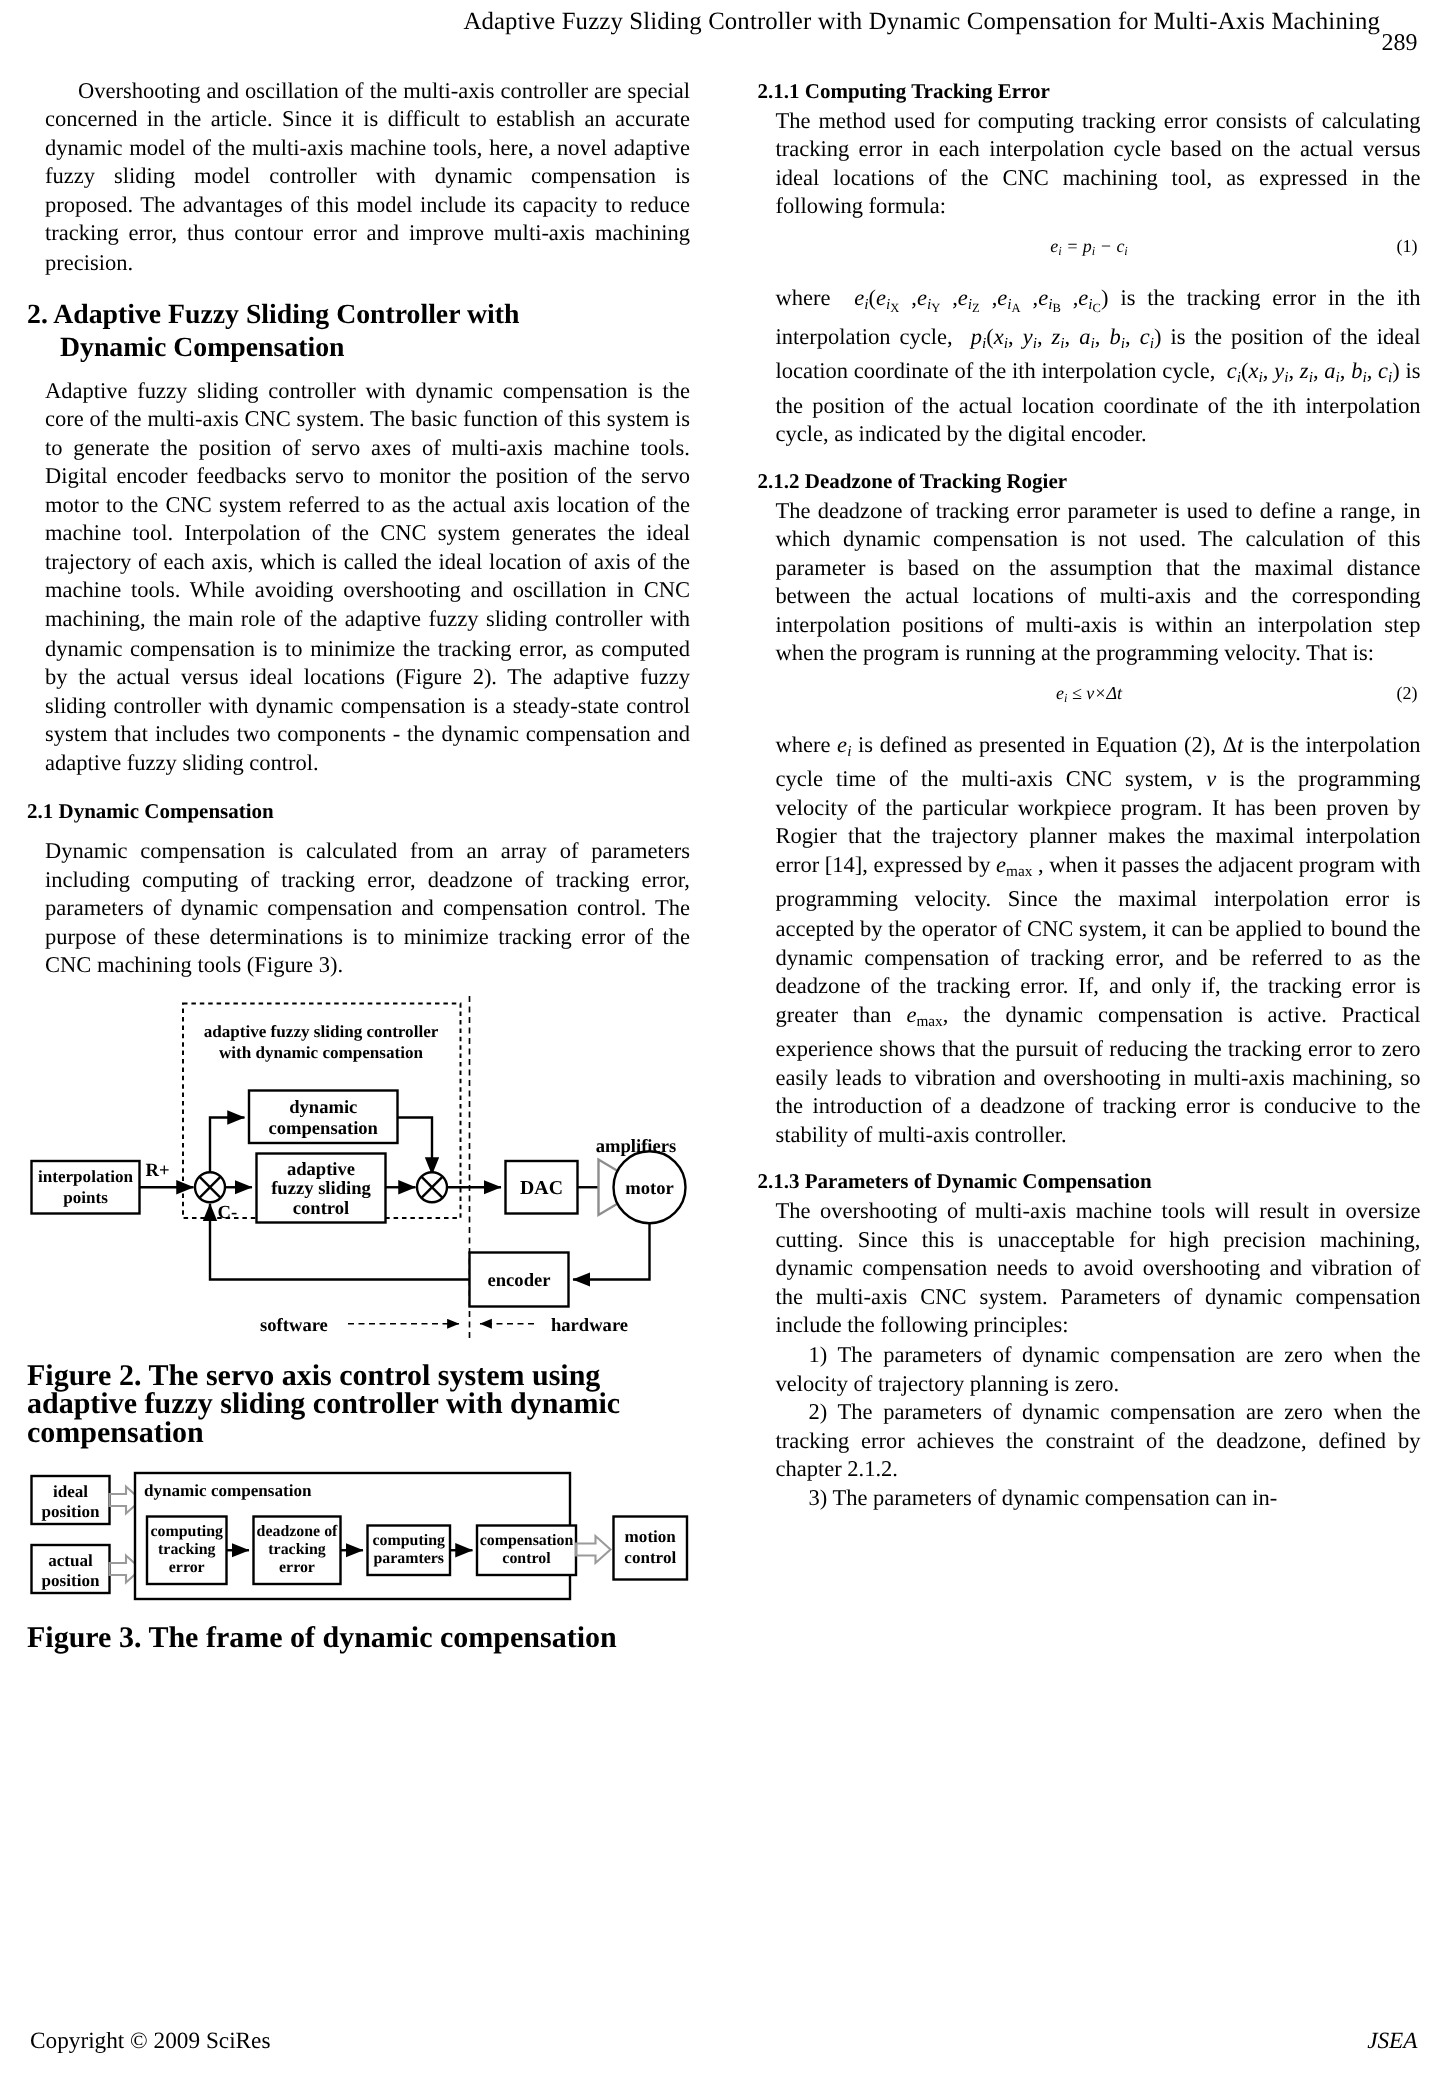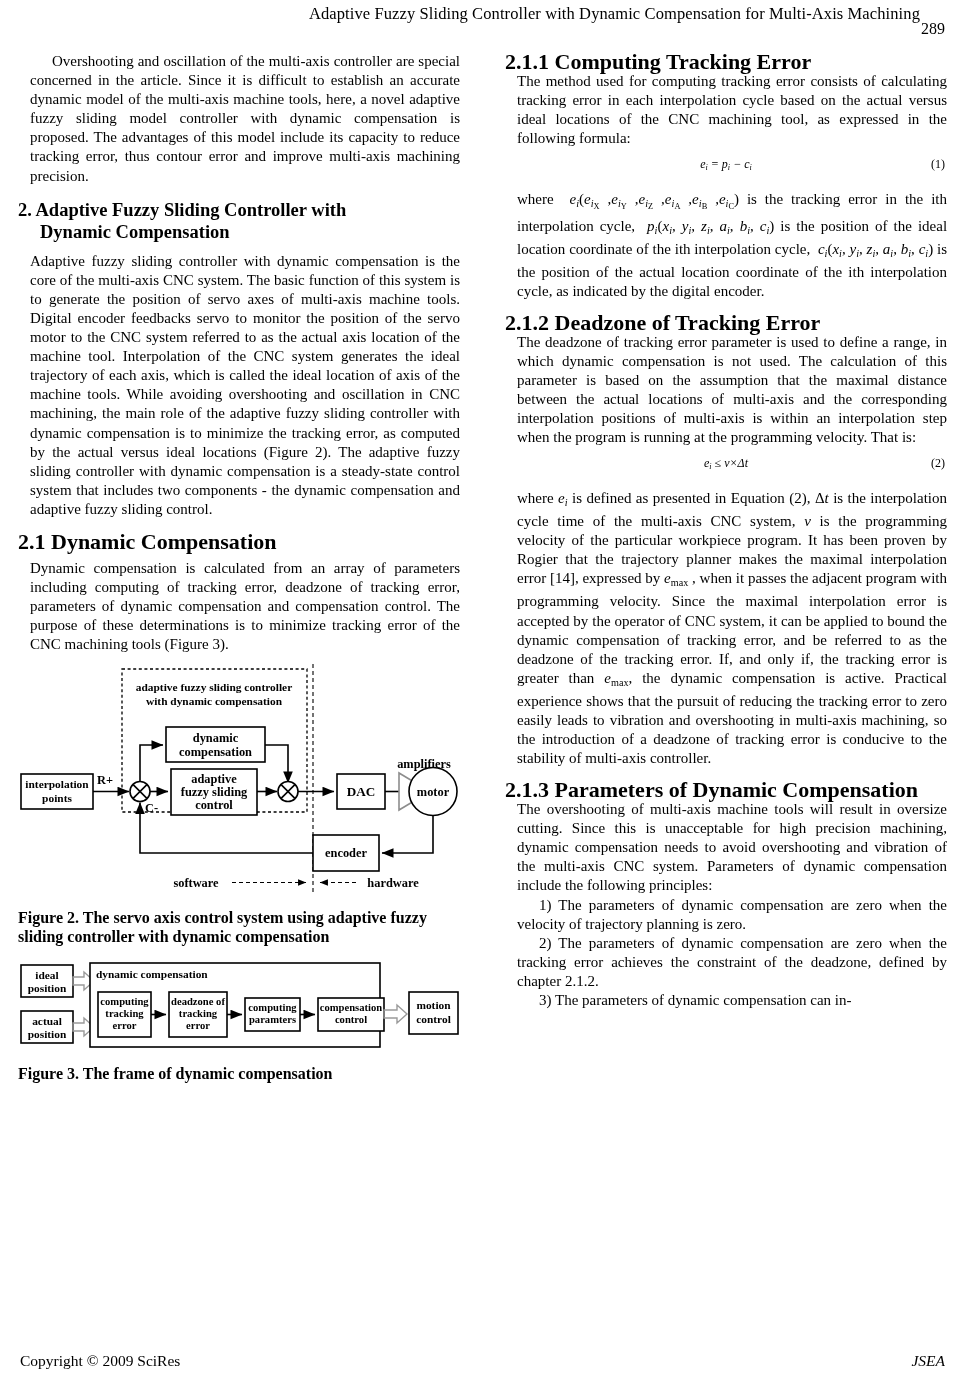--- a/index.html
+++ b/index.html
@@ -42,21 +42,21 @@
     hyphens:manual;
   }
   p.indent{text-indent:22px;}
   h2.sec{
     margin:13px 0 9px 0;
     font-size:18.5px;font-weight:bold;line-height:22px;
   }
   h2.sec .hang{display:block;padding-left:22px;}
   h3.sub{
     margin:12px 0 1px 0;
-    font-size:22px;font-weight:bold;line-height:19px;
+    font-size:14px;font-weight:bold;line-height:19px;
   }
 
   
   .eq{
     position:relative;
     margin:9px 0 9px 0;
     height:24px;
     font-size:12px;
   }
   .eq .eqbody{
@@ -65,21 +65,21 @@
   }
   .eq .eqnum{position:absolute;right:2px;top:0;font-style:normal;}
   i.mi{font-style:italic;}
   sub{font-size:.68em;vertical-align:-.28em;}
   sub sub{font-size:.82em;}
   .sc{font-style:normal;}
 
   
   .fig{position:relative;width:442px;}
   .cap{
-    font-size:16px;font-weight:bold;line-height:19px;margin-top:4px;
+    font-size:20px;font-weight:bold;line-height:19px;margin-top:4px;
     text-align:left;
   }
 
   
   .fig2wrap{position:relative;width:442px;height:243px;}
   .fig3wrap{position:relative;width:442px;height:96px;}
 
   svg{display:block;}
   .bx{fill:#fff;stroke:#000;stroke-width:1.6;}
   .bxg{fill:#fff;stroke:#8d8d8d;stroke-width:1.6;}
@@ -272,21 +272,21 @@
       </div>
       <div class="eqnum">(1)</div>
     </div>
 
     <p class="body"><span>where</span>&nbsp;
       <i class="mi">e</i><sub><i class="mi">i</i></sub>(<i class="mi">e</i><sub><i class="mi">i</i><sub><span class="sc">X</span></sub></sub> ,<i class="mi">e</i><sub><i class="mi">i</i><sub><span class="sc">Y</span></sub></sub> ,<i class="mi">e</i><sub><i class="mi">i</i><sub><span class="sc">Z</span></sub></sub> ,<i class="mi">e</i><sub><i class="mi">i</i><sub><span class="sc">A</span></sub></sub> ,<i class="mi">e</i><sub><i class="mi">i</i><sub><span class="sc">B</span></sub></sub> ,<i class="mi">e</i><sub><i class="mi">i</i><sub><span class="sc">C</span></sub></sub><span>) is the tracking error in the ith interpolation cycle,</span>&nbsp;
       <i class="mi">p</i><sub><i class="mi">i</i></sub>(<i class="mi">x</i><sub><i class="mi">i</i></sub>, <i class="mi">y</i><sub><i class="mi">i</i></sub>, <i class="mi">z</i><sub><i class="mi">i</i></sub>, <i class="mi">a</i><sub><i class="mi">i</i></sub>, <i class="mi">b</i><sub><i class="mi">i</i></sub>, <i class="mi">c</i><sub><i class="mi">i</i></sub>)&nbsp;<span>is the position of the ideal location coordinate of the ith interpolation cycle,</span>&nbsp;
       <i class="mi">c</i><sub><i class="mi">i</i></sub>(<i class="mi">x</i><sub><i class="mi">i</i></sub>, <i class="mi">y</i><sub><i class="mi">i</i></sub>, <i class="mi">z</i><sub><i class="mi">i</i></sub>, <i class="mi">a</i><sub><i class="mi">i</i></sub>, <i class="mi">b</i><sub><i class="mi">i</i></sub>, <i class="mi">c</i><sub><i class="mi">i</i></sub>)&nbsp;<span>is the position of the actual location coordinate of the ith interpolation cycle, as indicated by the digital encoder.</span>
     </p>
 
-    <h3 class="sub" style="margin-top:12px;">2.1.2 Deadzone of Tracking Error</h3>
+    <h3 class="sub" style="margin-top:12px;">2.1.2 Deadzone of Tracking Rogier</h3>
     <p class="body">The deadzone of tracking error parameter is used to define a range, in which dynamic compensation is not used. The calculation of this parameter is based on the assumption that the maximal distance between the actual locations of multi-axis and the corresponding interpolation positions of multi-axis is within an interpolation step when the program is running at the programming velocity. That is:</p>
 
     <div class="eq">
       <div class="eqbody">
         <i class="mi">e</i><sub><i class="mi">i</i></sub> ≤ <i class="mi">v</i>×Δ<i class="mi">t</i>
       </div>
       <div class="eqnum">(2)</div>
     </div>
 
     <p class="body"><span>where</span>

